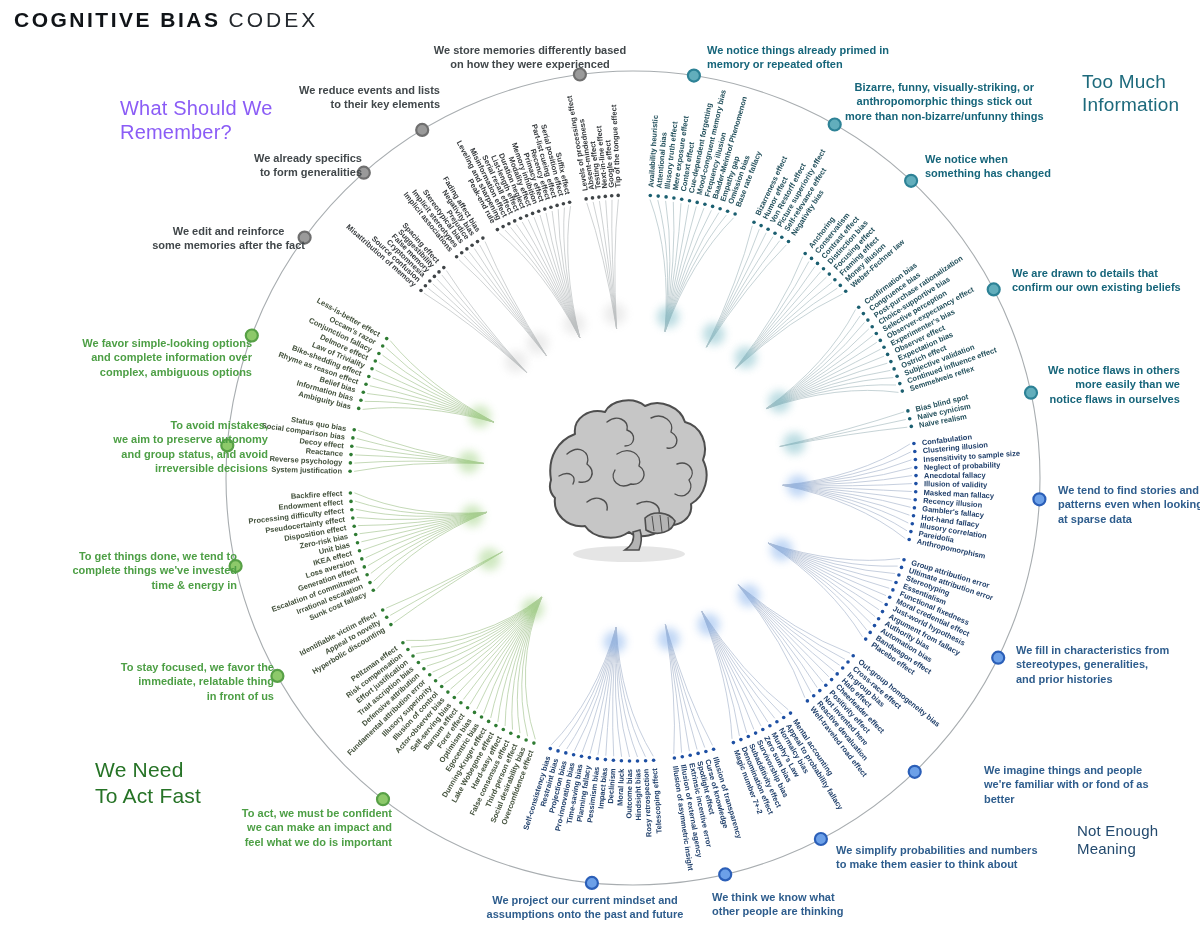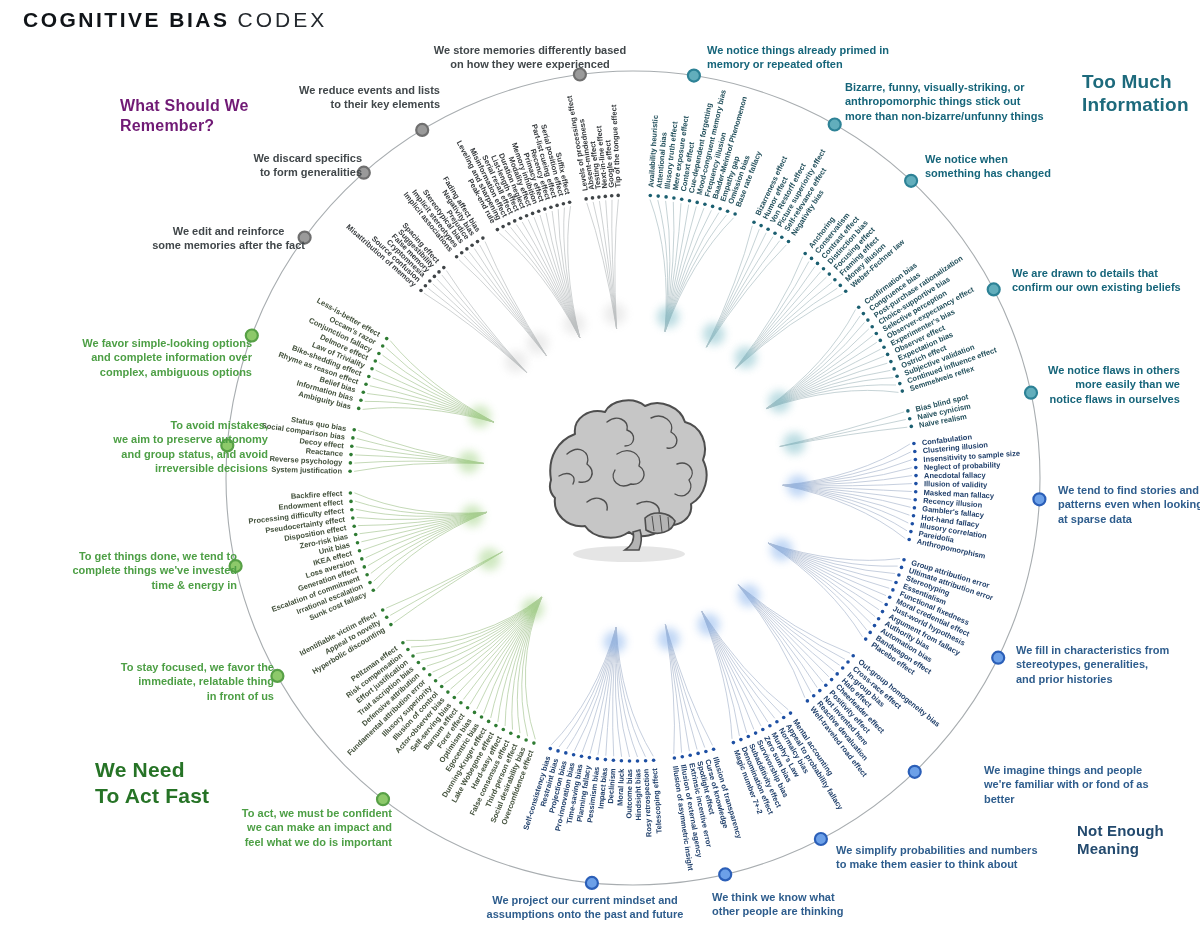--- a/index.html
+++ b/index.html
@@ -1,22 +1,22 @@
 <!DOCTYPE html>
 <html><head>
 <meta charset="utf-8">
 <style>
   html,body{margin:0;padding:0;background:#fff;width:1200px;height:929px;overflow:hidden;}
   #stage{position:relative;width:1200px;height:929px;background:#fff;font-family:"Liberation Sans",sans-serif;}
   #codex{position:absolute;left:0;top:0;}
-  .title{position:absolute;left:23px;top:8px;font-size:21px;color:#101418;letter-spacing:2.5px;}
+  .title{position:absolute;left:14px;top:8px;font-size:21px;color:#101418;letter-spacing:2.5px;}
   .t-bold{font-weight:800;}
   .t-light{font-weight:400;margin-left:8px;letter-spacing:3px;color:#24292e;}
   .note{position:absolute;font-weight:700;font-size:11px;line-height:1.3;white-space:pre;}
-  .qheader{position:absolute;font-weight:700;line-height:1.22;white-space:pre;letter-spacing:.2px;}
+  .qheader{position:absolute;font-weight:400;line-height:1.22;white-space:pre;letter-spacing:.2px;}
   .bias{font-family:"Liberation Sans",sans-serif;font-size:7.5px;font-weight:700;}
 </style>
 </head>
 <body>
 
 <div id="stage">
   <svg id="codex" width="1200" height="929" viewBox="0 0 1200 929">
     <defs>
       <filter id="soft" x="-80%" y="-80%" width="260%" height="260%">
         <feGaussianBlur stdDeviation="4"></feGaussianBlur>
@@ -1041,21 +1041,21 @@
       </g>
   </svg>
 
   <div class="title">
     <span class="t-bold">COGNITIVE BIAS</span><span class="t-light">CODEX</span>
   </div>
 
   <div id="notes-layer">
       <div class="note" style="color: rgb(22, 101, 122); top: 43px; left: 707px; text-align: left;">We notice things already primed in
 memory or repeated often</div>
-      <div class="note" style="color: rgb(22, 101, 122); top: 80px; left: 845px; text-align: left;">Bizarre, funny, visually-striking, or
+      <div class="note" style="color: rgb(22, 101, 122); top: 80px; left: 845px; text-align: center;">Bizarre, funny, visually-striking, or
 anthropomorphic things stick out
 more than non-bizarre/unfunny things</div>
       <div class="note" style="color: rgb(22, 101, 122); top: 152px; left: 925px; text-align: left;">We notice when
 something has changed</div>
       <div class="note" style="color: rgb(22, 101, 122); top: 266px; left: 1012px; text-align: left;">We are drawn to details that
 confirm our own existing beliefs</div>
       <div class="note" style="color: rgb(22, 101, 122); top: 363px; left: 1048px; text-align: right;">We notice flaws in others
 more easily than we
 notice flaws in ourselves</div>
       <div class="note" style="color: rgb(46, 93, 141); top: 483px; left: 1058px; text-align: left;">We tend to find stories and
@@ -1084,28 +1084,28 @@
 time &amp; energy in</div>
       <div class="note" style="color: rgb(77, 159, 69); top: 418px; right: 932px; text-align: right;">To avoid mistakes,
 we aim to preserve autonomy
 and group status, and avoid
 irreversible decisions</div>
       <div class="note" style="color: rgb(77, 159, 69); top: 308px; right: 948px; text-align: right; margin-top: 28px;">We favor simple-looking options
 and complete information over
 complex, ambiguous options</div>
       <div class="note" style="color: rgb(65, 71, 74); top: 224px; right: 895px; text-align: center;">We edit and reinforce
 some memories after the fact</div>
-      <div class="note" style="color: rgb(65, 71, 74); top: 151px; right: 838px; text-align: right;">We discard specifics
+      <div class="note" style="color: rgb(65, 71, 74); top: 151px; right: 838px; text-align: right;">We already specifics
 to form generalities</div>
       <div class="note" style="color: rgb(65, 71, 74); top: 83px; right: 760px; text-align: right;">We reduce events and lists
 to their key elements</div>
       <div class="note" style="color: rgb(65, 71, 74); top: 43px; left: 530px; transform: translateX(-50%); text-align: center;">We store memories differently based
 on how they were experienced</div>
     </div>
 <div class="qheader" style="left: 1082px; top: 70px; font-size: 19px; color: rgb(29, 106, 124);">Too Much
 Information</div>
     <div class="qheader" style="left: 1077px; top: 822px; font-size: 15px; color: rgb(35, 74, 110);">Not Enough
 Meaning</div>
     <div class="qheader" style="left: 95px; top: 757px; font-size: 21px; color: rgb(38, 115, 38);">We Need
 To Act Fast</div>
-    <div class="qheader" style="left: 120px; top: 96px; font-size: 16px; color: #701a75;">What Should We
+    <div class="qheader" style="left: 120px; top: 96px; font-size: 20px; color: #8b5cf6;">What Should We
 Remember?</div>
   </div>
 
 </body></html>

